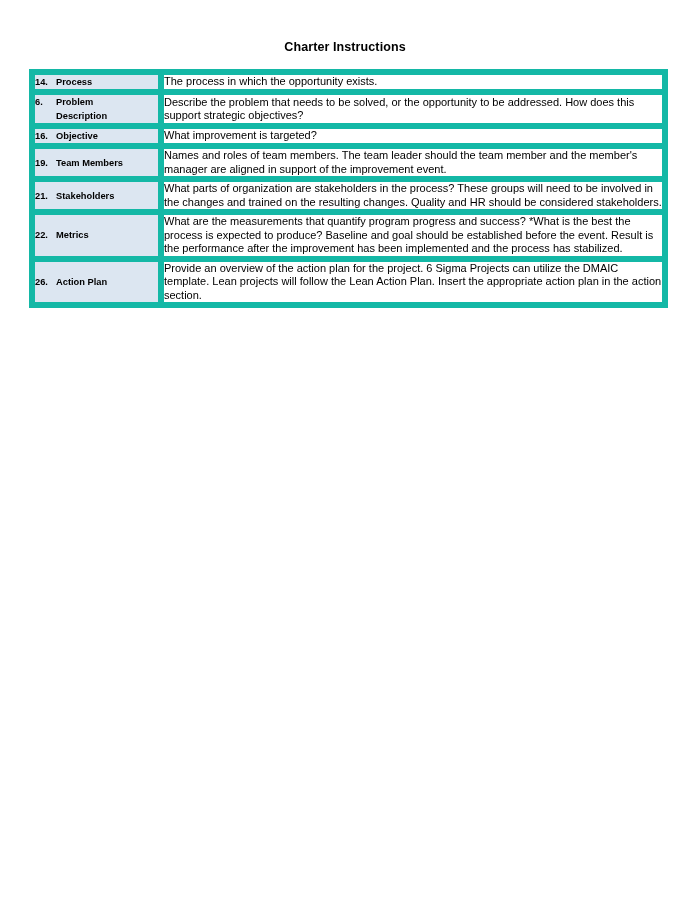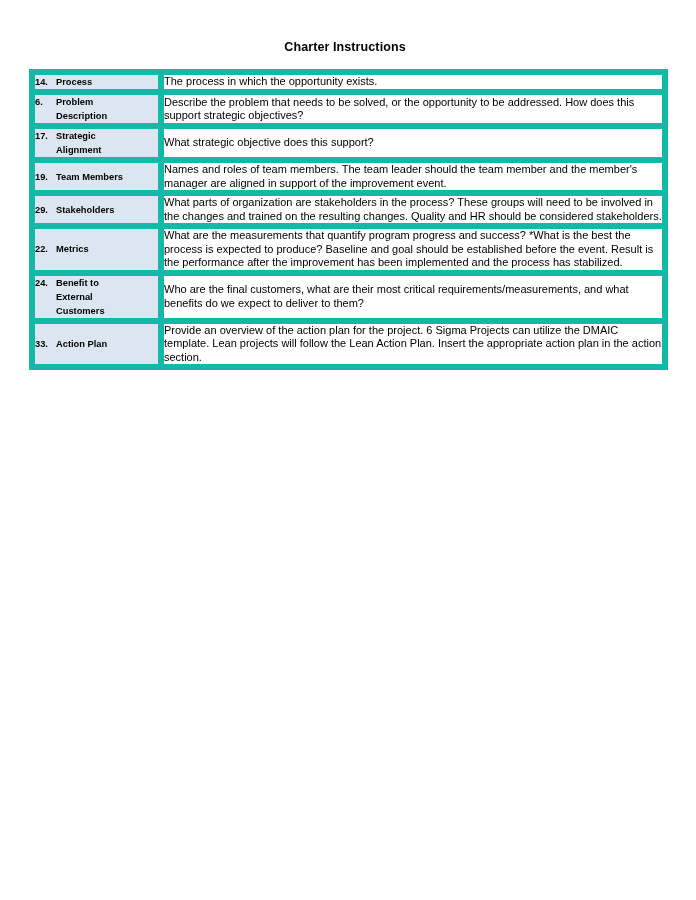--- a/index.html
+++ b/index.html
@@ -101,64 +101,53 @@
           <td class="col-label">
             <span class="label-row"><span class="label-num">6.</span><span class="label-text">Problem
 Description</span></span>
           </td>
           <td class="col-desc">
             <span class="desc-text">Describe the problem that needs to be solved, or the opportunity to be addressed.   How does this support strategic objectives?</span>
           </td>
         </tr>
         <tr>
           <td class="col-label">
-            <span class="label-row"><span class="label-num">17.</span><span class="label-text">Strategic
-Alignment</span></span>
+            <span class="label-row"><span class="label-num">16.</span><span class="label-text">Objective</span></span>
           </td>
           <td class="col-desc">
-            <span class="desc-text">What strategic objective does this support?</span>
+            <span class="desc-text">What improvement is targeted?</span>
           </td>
         </tr>
         <tr>
           <td class="col-label">
             <span class="label-row"><span class="label-num">19.</span><span class="label-text">Team Members</span></span>
           </td>
           <td class="col-desc">
             <span class="desc-text">Names and roles of team members.  The team leader should the team member and the member's manager are aligned in support of the improvement event.</span>
           </td>
         </tr>
         <tr>
           <td class="col-label">
-            <span class="label-row"><span class="label-num">29.</span><span class="label-text">Stakeholders</span></span>
+            <span class="label-row"><span class="label-num">21.</span><span class="label-text">Stakeholders</span></span>
           </td>
           <td class="col-desc">
             <span class="desc-text">What parts of organization are stakeholders in the process?  These groups will need to be involved in the changes and trained on the resulting changes.   Quality and HR should be considered stakeholders.</span>
           </td>
         </tr>
         <tr>
           <td class="col-label">
             <span class="label-row"><span class="label-num">22.</span><span class="label-text">Metrics</span></span>
           </td>
           <td class="col-desc">
             <span class="desc-text">What are the measurements that quantify program progress and success?   *What is the best the process is expected to produce?  Baseline and goal should be established before the event.  Result is the performance after the improvement has been implemented and the process has stabilized.</span>
           </td>
         </tr>
         <tr>
           <td class="col-label">
-            <span class="label-row"><span class="label-num">24.</span><span class="label-text">Benefit to
-External
-Customers</span></span>
-          </td>
-          <td class="col-desc">
-            <span class="desc-text">Who are the final customers, what are their most critical requirements/measurements, and what benefits do we expect to deliver to them?</span>
-          </td>
-        </tr>
-        <tr>
-          <td class="col-label">
-            <span class="label-row"><span class="label-num">33.</span><span class="label-text">Action Plan</span></span>
+            <span class="label-row"><span class="label-num">26.</span><span class="label-text">Action Plan</span></span>
           </td>
           <td class="col-desc">
             <span class="desc-text">Provide an overview of the action plan for the project.   6 Sigma Projects can utilize the DMAIC template.  Lean projects will follow the Lean Action Plan.  Insert the appropriate action plan in the action section.</span>
           </td>
         </tr>
       </tbody>
   </table>
 
 </div>
 

